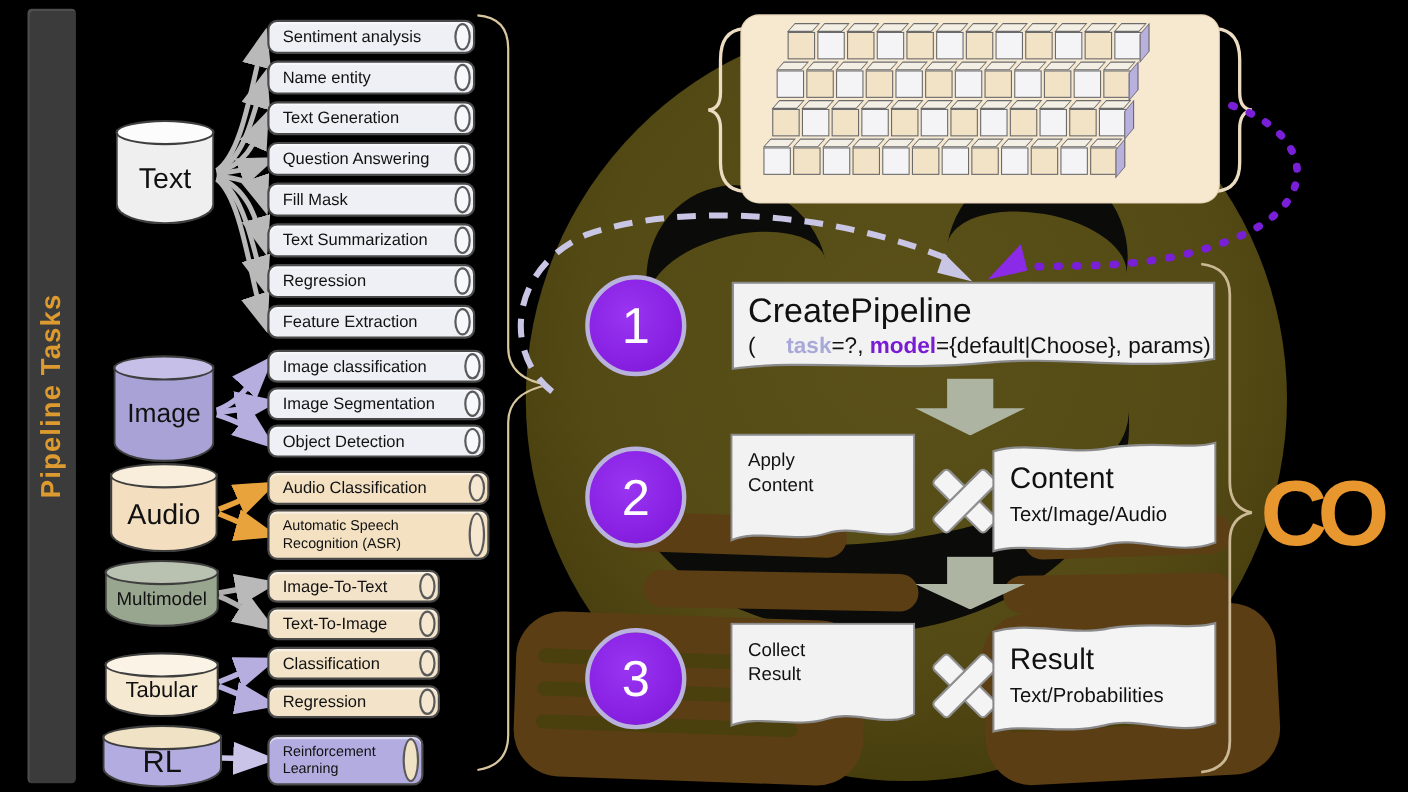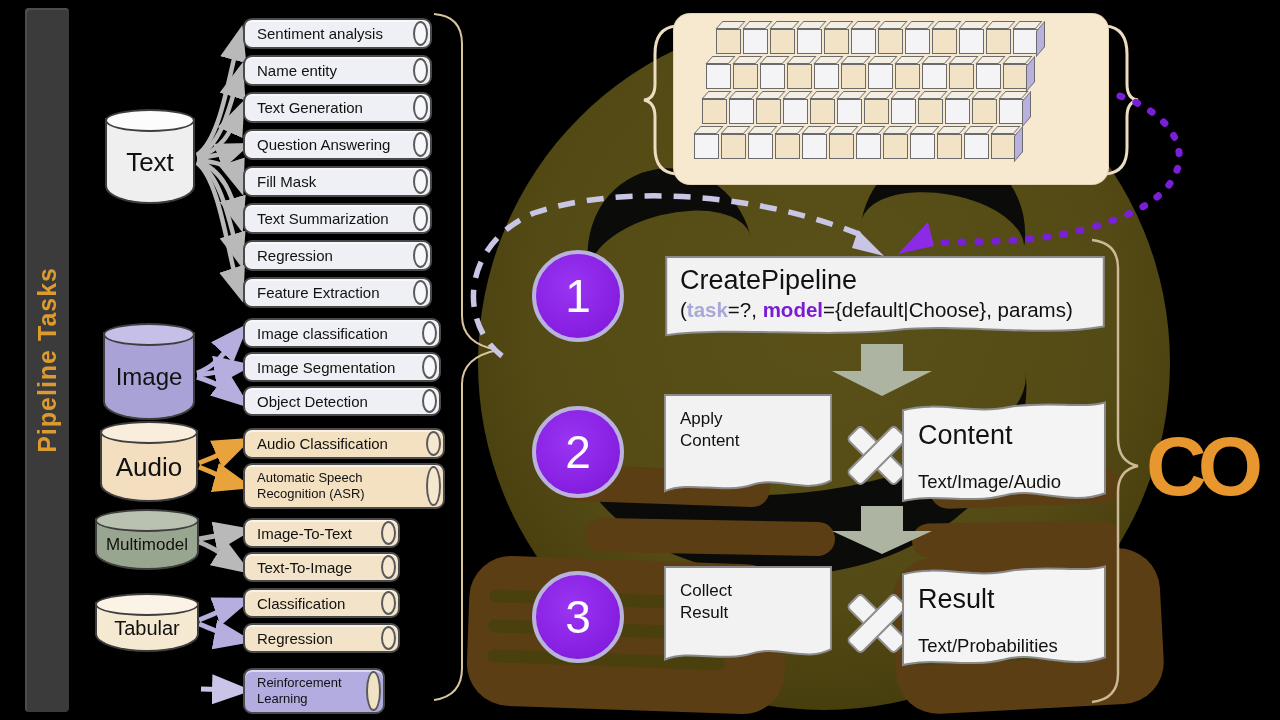--- a/index.html
+++ b/index.html
@@ -80,32 +80,32 @@
   .step-circle{position:absolute;width:92px;height:92px;border-radius:50%;z-index:4;
     background:radial-gradient(circle at 42% 38%, #9a35f2, #7d14d8);border:4px solid #b9b2dd;
     color:#fff;font-size:46px;display:flex;align-items:center;justify-content:center;box-sizing:border-box;}
   #circle1{left:532px;top:250px;} #circle2{left:532px;top:406px;} #circle3{left:532px;top:571px;}
 
   .docbox{position:absolute;z-index:4;}
   .docbox svg{position:absolute;inset:0;width:100%;height:100%;}
   .doc-content{position:relative;z-index:1;}
   #box-create{left:664px;top:256px;width:442px;height:88px;}
   #box-create .doc-content{padding:9px 0 0 16px;}
-  .cp-title{font-size:27px;}
+  .cp-title{font-size:31px;}
   .cp-sig{font-size:20.5px;margin-top:2px;}
-  .sig-task{color:#a9a9d9;font-weight:bold;}
+  .sig-task{color:#a9a9d9;font-weight:bold;margin-left:28px;}
   .sig-model{color:#7a1bd4;font-weight:bold;}
   #box-apply{left:664px;top:394px;width:168px;height:108px;}
   #box-collect{left:664px;top:566px;width:168px;height:104px;}
   .action-text{padding:14px 0 0 16px;font-size:17px;line-height:1.3;}
   #box-content{left:902px;top:398px;width:204px;height:112px;}
   #box-result{left:902px;top:562px;width:204px;height:112px;}
   .artifact-text{padding:22px 0 0 16px;}
   .artifact-title{font-size:27px;}
-  .artifact-sub{font-size:18.5px;margin-top:20px;}
+  .artifact-sub{font-size:18.5px;margin-top:6px;}
 
   .block-arrow{position:absolute;width:100px;background:#adb4a2;z-index:4;
     clip-path:polygon(29% 0,71% 0,71% 52%,100% 52%,50% 100%,0 52%,29% 52%);
     filter:drop-shadow(0 0 1px #cfd4c8);}
   #barrow1{left:832px;top:344px;height:52px;}
   #barrow2{left:832px;top:506px;height:48px;}
 
   .cross{position:absolute;width:66px;height:64px;z-index:4;}
   #cross1{left:843px;top:421px;} #cross2{left:843px;top:589px;}
   .xbar{position:absolute;left:0;top:24px;width:64px;height:17px;background:#f4f4f4;
@@ -289,20 +289,23 @@
       <div class="pills">
         <div class="pill" style="--pill-bg: #f3e3c8; --pill-cap: #f6e8d0;">
           <span class="pill-text">Classification</span>
         </div>
         <div class="pill" style="--pill-bg: #f3e3c8; --pill-cap: #f6e8d0;">
           <span class="pill-text">Regression</span>
         </div>
       </div>
     </div>
   <div class="category" id="cat-rl">
+      <div class="cylinder" style="--body: #b2ace0; --top: #f0e2c4;">
+        <span class="cyl-label">RL</span>
+      </div>
       <div class="pills">
         <div class="pill tall" style="--pill-bg: #b2ace0; --pill-cap: #f0e2c4;">
           <span class="pill-text">Reinforcement Learning</span>
         </div>
       </div>
     </div>
 
   <div class="keyboard">
     <div class="kb-rows">
         <div class="kb-row" style="margin-left: 42px;">

